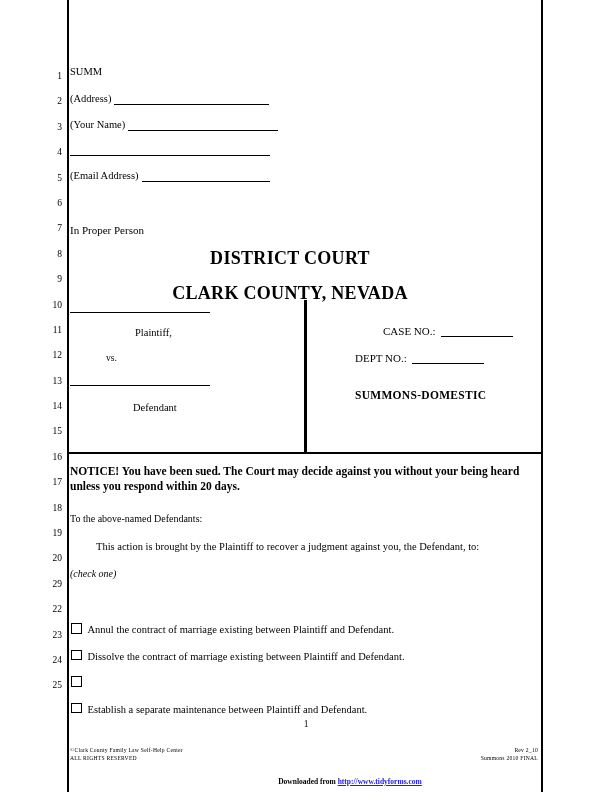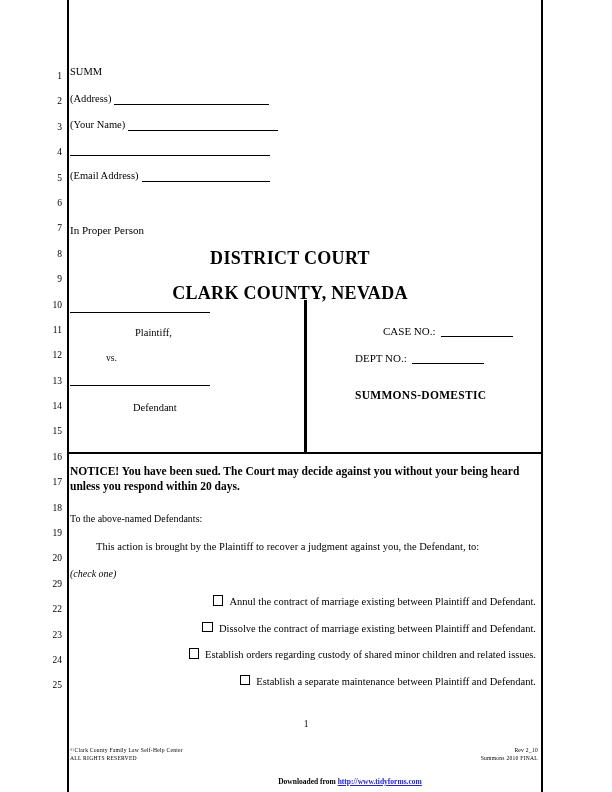--- a/index.html
+++ b/index.html
@@ -208,23 +208,22 @@
     position: absolute;
     left: 70px;
     top: 568px;
     font-size: 10px;
     font-style: italic;
   }
 
   .checklist {
     position: absolute;
     left: 71px;
-    top: 594px;
+    top: 622px;
     width: 465px;
-    text-align: right;
   }
   .check-item {
     position: relative;
     height: 26.5px;
     font-size: 10.5px;
     line-height: 12px;
     white-space: nowrap;
   }
   .checkbox {
     display: inline-block;
@@ -349,21 +348,21 @@
   <div class="summons-title">SUMMONS-DOMESTIC</div>
 
   <div class="notice">NOTICE! You have been sued. The Court may decide against you without your being heard unless you respond within 20 days.</div>
   <div class="to-defendants">To the above-named Defendants:</div>
   <div class="action-text">This action is brought by the Plaintiff to recover a judgment against you, the Defendant, to:</div>
   <div class="check-one">(check one)</div>
 
   <div class="checklist">
       <div class="check-item"><span class="checkbox"></span><span>Annul the contract of marriage existing between Plaintiff and Defendant.</span></div>
       <div class="check-item"><span class="checkbox"></span><span>Dissolve the contract of marriage existing between Plaintiff and Defendant.</span></div>
-      <div class="check-item"><span class="checkbox"></span><span>Establish orders regarding custody of shared minor children and related issues.</span></div>
+      <div class="check-item"><span class="checkbox"></span></div>
       <div class="check-item"><span class="checkbox"></span><span>Establish a separate maintenance between Plaintiff and Defendant.</span></div>
     </div>
 
   <div class="page-number">1</div>
 
   <div class="footer-left">
     <div>©Clark County Family Law Self-Help Center</div>
     <div>ALL RIGHTS RESERVED</div>
   </div>
 

